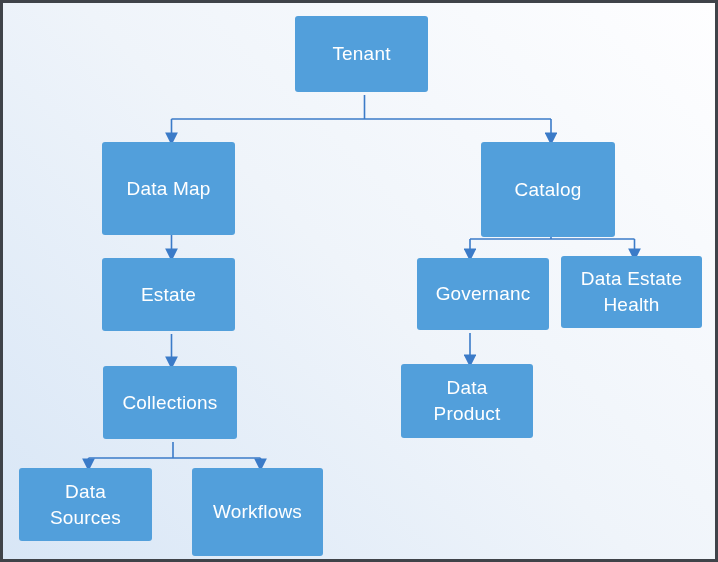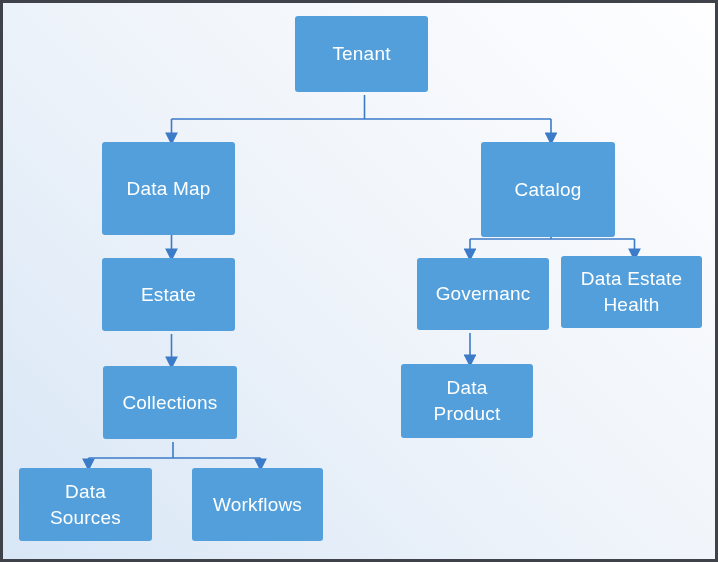--- a/index.html
+++ b/index.html
@@ -91,21 +91,21 @@
 
   <div class="node" style="left:100px; top:363px; width:134px; height:73px">
     <span class="line">Collections</span>
   </div>
 
   <div class="node" style="left:16px; top:465px; width:133px; height:73px">
     <span class="line">Data</span>
     <span class="line">Sources</span>
   </div>
 
-  <div class="node" style="left:189px; top:465px; width:131px; height:73px">
+  <div class="node" style="left:189px; top:465px; width:131px; height:88px">
     <span class="line">Workflows</span>
   </div>
 
   <div class="node" style="left:414px; top:255px; width:132px; height:72px">
     <span class="line">Governanc</span>
   </div>
 
   <div class="node" style="left:558px; top:253px; width:141px; height:72px">
     <span class="line">Data Estate</span>
     <span class="line">Health</span>

